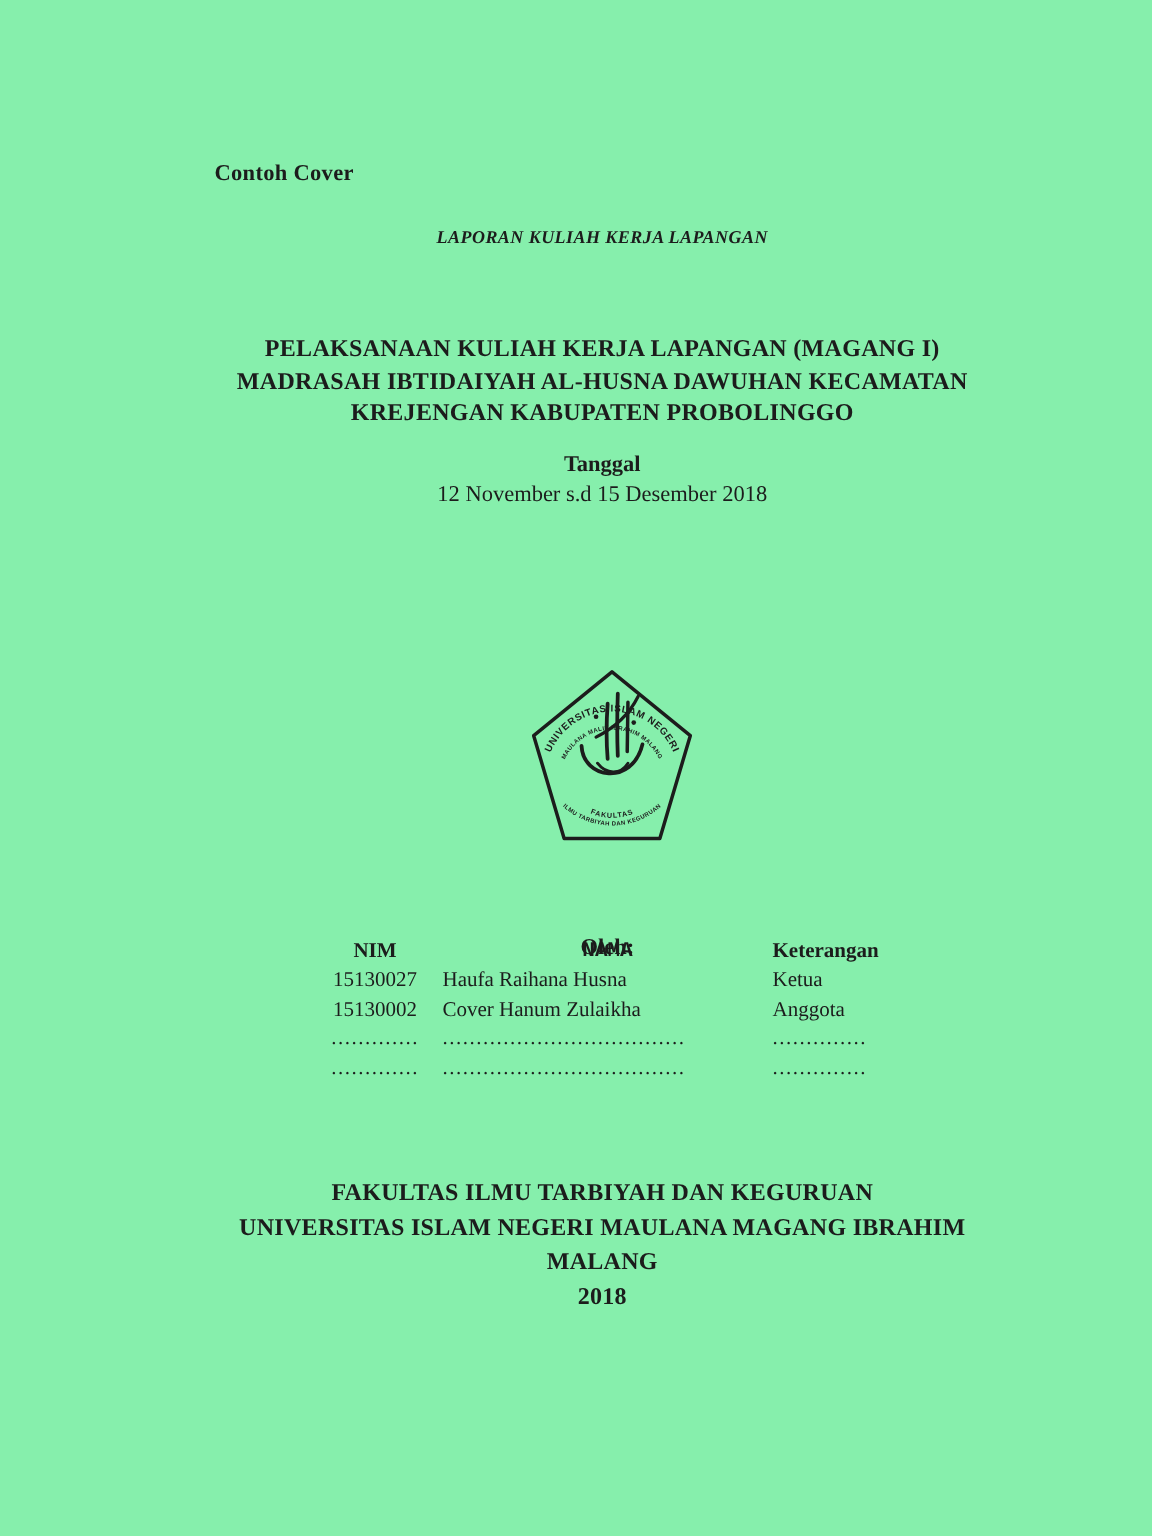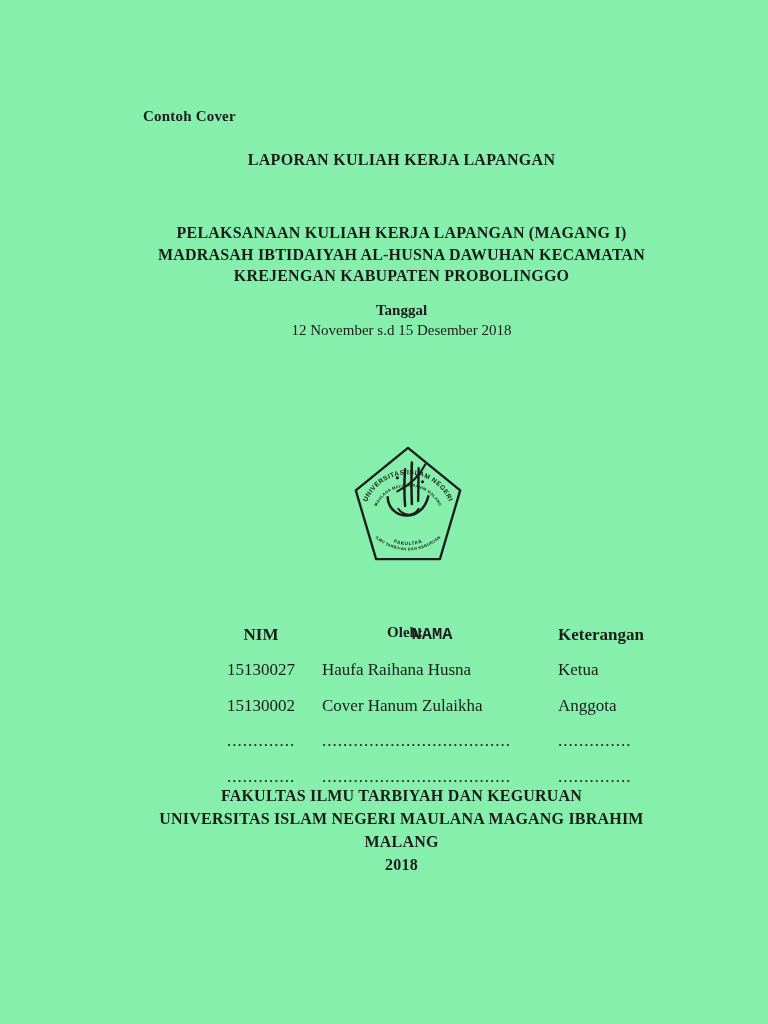--- a/index.html
+++ b/index.html
@@ -12,41 +12,41 @@
   }
   .page{position:relative;width:768px;height:1024px;background:#86efac;}
 
   .contoh{
     position:absolute;left:143px;top:108px;
     font-size:15px;font-weight:bold;letter-spacing:.2px;
   }
   .center-col{
     position:absolute;left:143px;width:517px;text-align:center;
   }
-  .laporan{top:151px;font-size:16px;font-weight:bold;letter-spacing:.3px;}
+  .laporan{top:151px;font-size:12px;font-weight:bold;letter-spacing:.3px;font-style:italic;}
   .titleblock{top:222px;font-size:16px;font-weight:bold;line-height:21.5px;letter-spacing:.2px;}
   .tanggal{top:302px;font-size:15px;font-weight:bold;}
   .datev{top:322px;font-size:15px;}
 
   .logo{position:absolute;left:350px;top:442px;width:116px;height:122px;}
   .logo text{fill:#1c1c1c;font-family:"Liberation Sans","DejaVu Sans",sans-serif;}
   .lt1{font-size:6.8px;font-weight:bold;letter-spacing:.5px;}
   .lt2{font-size:4.1px;font-weight:bold;letter-spacing:.3px;}
   .lb1{font-size:5px;font-weight:bold;letter-spacing:.6px;}
   .lb2{font-size:4.1px;font-weight:bold;letter-spacing:.3px;}
   .calli{stroke:#1c1c1c;fill:none;stroke-linecap:round;}
 
   .oleh{
     position:absolute;left:295px;top:604px;width:220px;
     text-align:center;font-size:15px;font-weight:bold;margin-top:20px;
   }
   .authors-table{
-    position:absolute;left:216px;top:625px;width:415px;
+    position:absolute;left:205px;top:625px;width:415px;
     display:grid;grid-template-columns:90px 220px 105px;
-    font-size:17px;line-height:19.4px;gap:16px;
+    font-size:14px;line-height:19.4px;
   }
   .authors-table .hdr{font-weight:bold;}
   .c-nim{text-align:center;}
   .c-nama{text-align:left;}
   .c-nama.hdr{text-align:center;font-family:Liberation Mono, monospace;}
   .c-ket{text-align:left;}
   .dots{letter-spacing:1px;}
 
   .footer{top:784px;font-size:16px;font-weight:bold;line-height:23px;letter-spacing:.2px;}
 </style>

